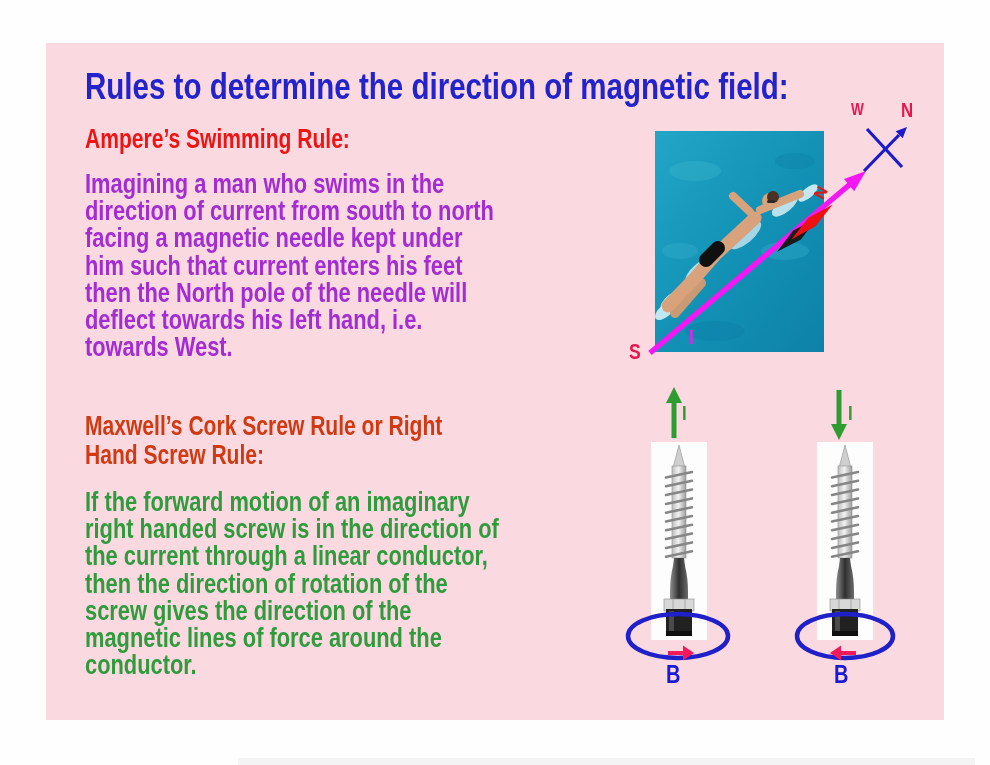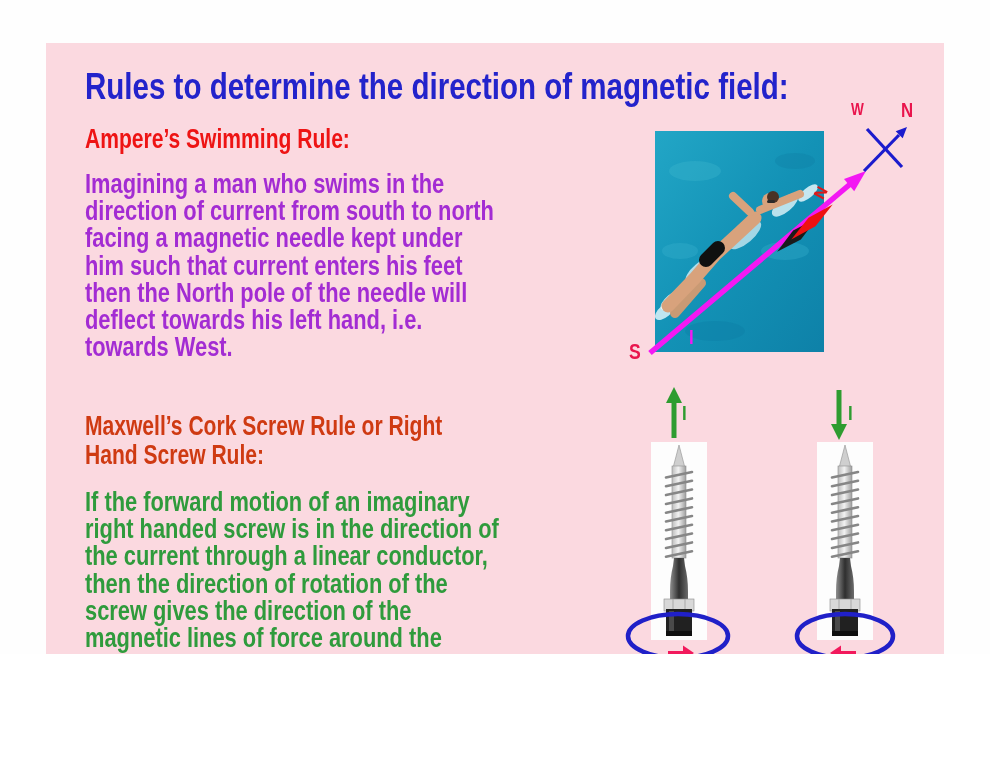--- a/index.html
+++ b/index.html
@@ -1,16 +1,16 @@
 <!DOCTYPE html>
 <html><head>
 <meta charset="utf-8">
 <style>
   html,body{margin:0;padding:0;}
-  .page{position:relative;width:990px;height:654px;background:#fefefe;overflow:hidden;
+  .page{position:relative;width:990px;height:765px;background:#fefefe;overflow:hidden;
         font-family:"Liberation Sans",sans-serif;}
   .slide{position:absolute;left:46px;top:43px;width:898px;height:677px;background:#fbd9e0;}
   .txt{position:absolute;font-weight:bold;transform:scaleX(0.78);transform-origin:0 0;
        white-space:pre-line;}
   .lbl{position:absolute;font-weight:bold;transform:scaleX(0.8);transform-origin:0 0;
        line-height:1;}
   .title{left:85px;top:68px;font-size:36px;line-height:38px;color:#2323cb;transform:scaleX(0.82);}
   .ampere-heading{left:85px;top:126px;font-size:27px;line-height:27px;color:#ee1414;}
   .ampere-body{left:85px;top:170px;font-size:28px;line-height:27.2px;color:#a32cd3;}
   .maxwell-heading{left:85px;top:412px;font-size:27px;line-height:29px;color:#cf3a12;}

